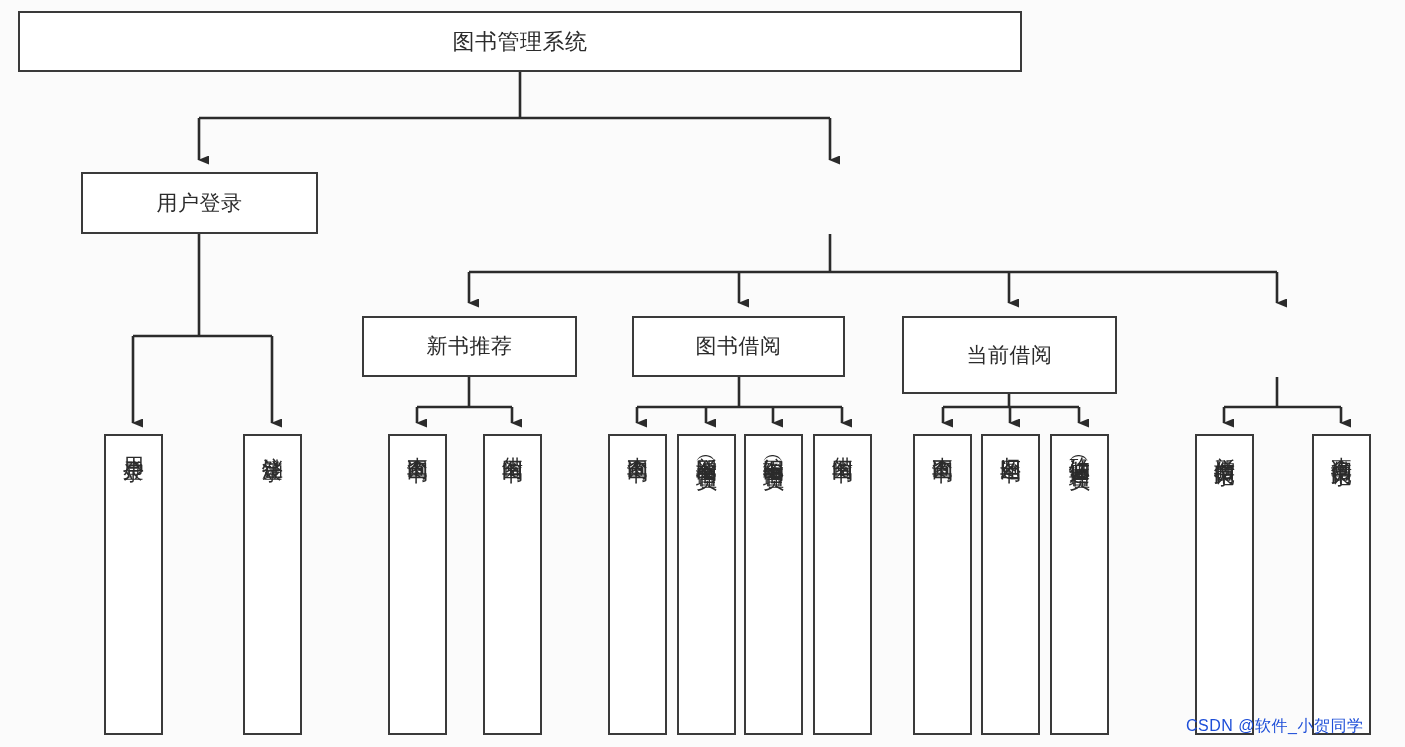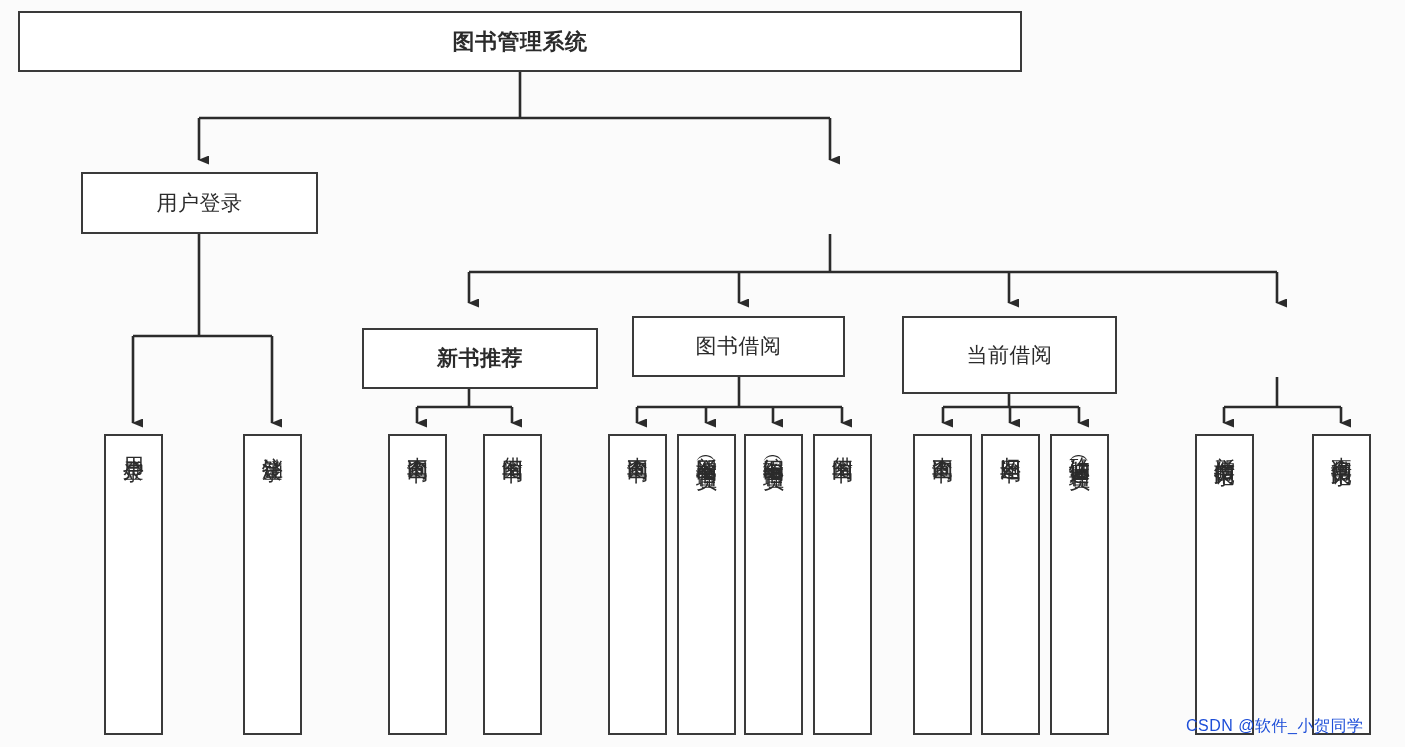--- a/index.html
+++ b/index.html
@@ -53,21 +53,20 @@
     padding-top: 4px;
   }
   .node.vertical .node-label {
     writing-mode: vertical-rl;
     text-orientation: upright;
     font-size: 21px;
     letter-spacing: 2px;
   }
   .node.root .node-label {
     font-size: 22px;
-    font-weight: bold;
   }
   .watermark {
     position: absolute;
     left: 1186px;
     top: 716px;
     font-size: 16px;
     color: #1d4ed8;
     white-space: nowrap;
     letter-spacing: 0.5px;
     font-family: "Liberation Sans", "DejaVu Sans", sans-serif;
@@ -129,21 +128,21 @@
   </svg>
 
   <div class="node horizontal root" style="left:18px; top:11px; width:1004px; height:61px;">
     <span class="node-label">图书管理系统</span>
   </div>
 
   <div class="node horizontal" style="left:81px; top:172px; width:237px; height:62px;">
     <span class="node-label">用户登录</span>
   </div>
 
-  <div class="node horizontal" style="left:362px; top:328px; width:236px; height:61px;font-weight:bold;">
+  <div class="node horizontal" style="left:362px; top:316px; width:215px; height:61px;">
     <span class="node-label">新书推荐</span>
   </div>
   <div class="node horizontal" style="left:632px; top:316px; width:213px; height:61px;">
     <span class="node-label">图书借阅</span>
   </div>
   <div class="node horizontal" style="left:902px; top:316px; width:215px; height:78px;">
     <span class="node-label">当前借阅</span>
   </div>
 
   <div class="node vertical" style="left:104px; top:434px; width:59px; height:301px;">

